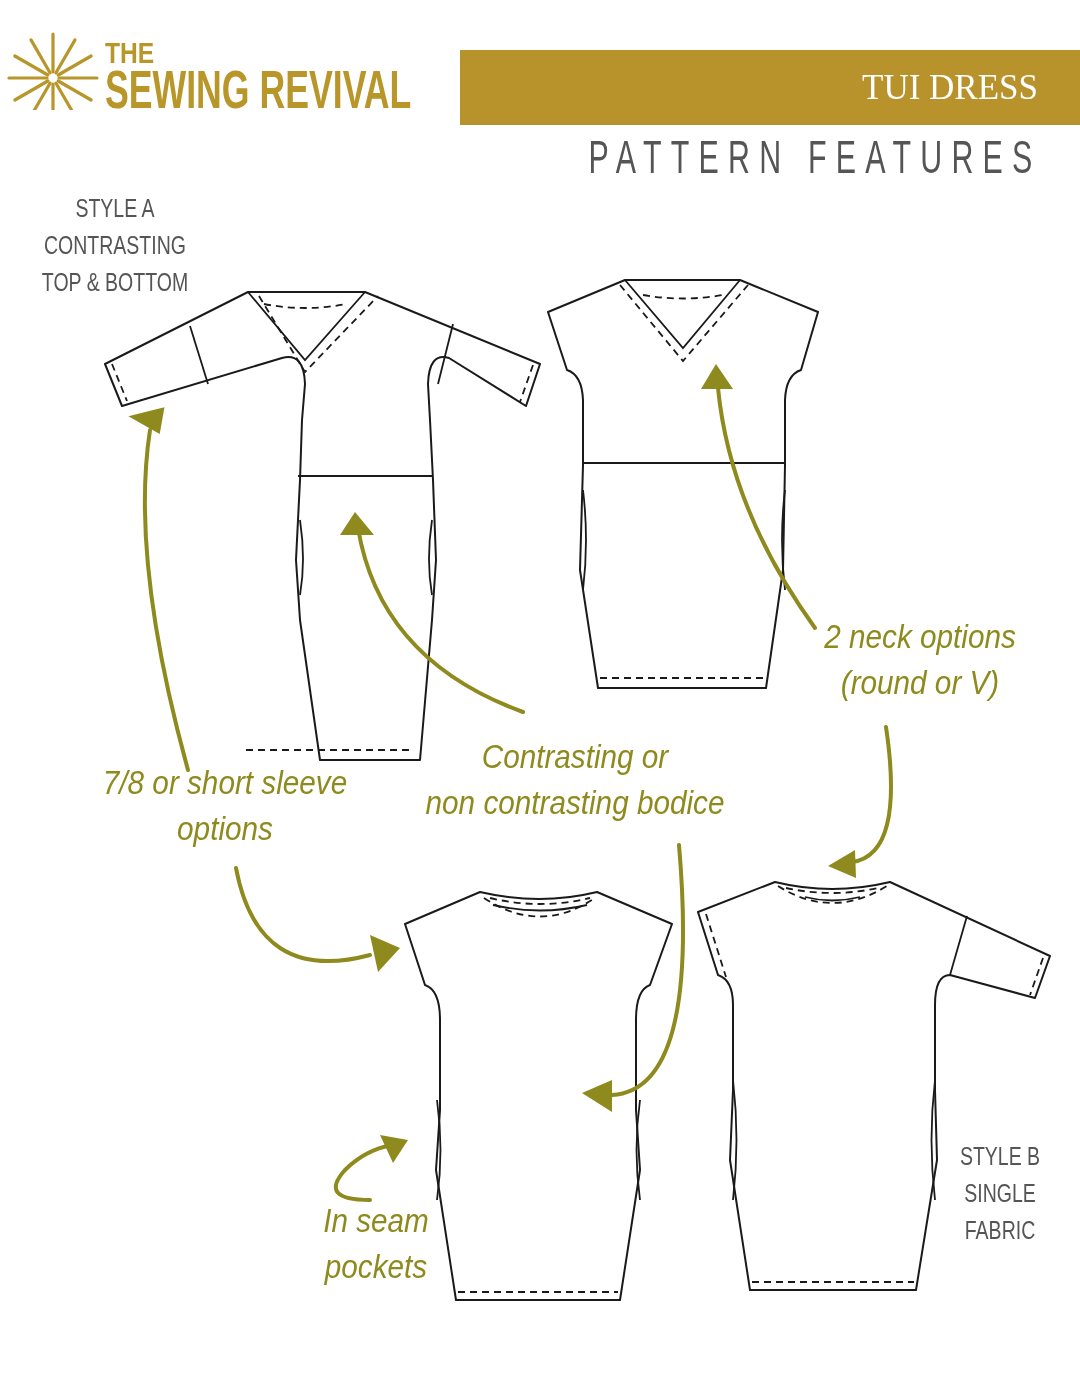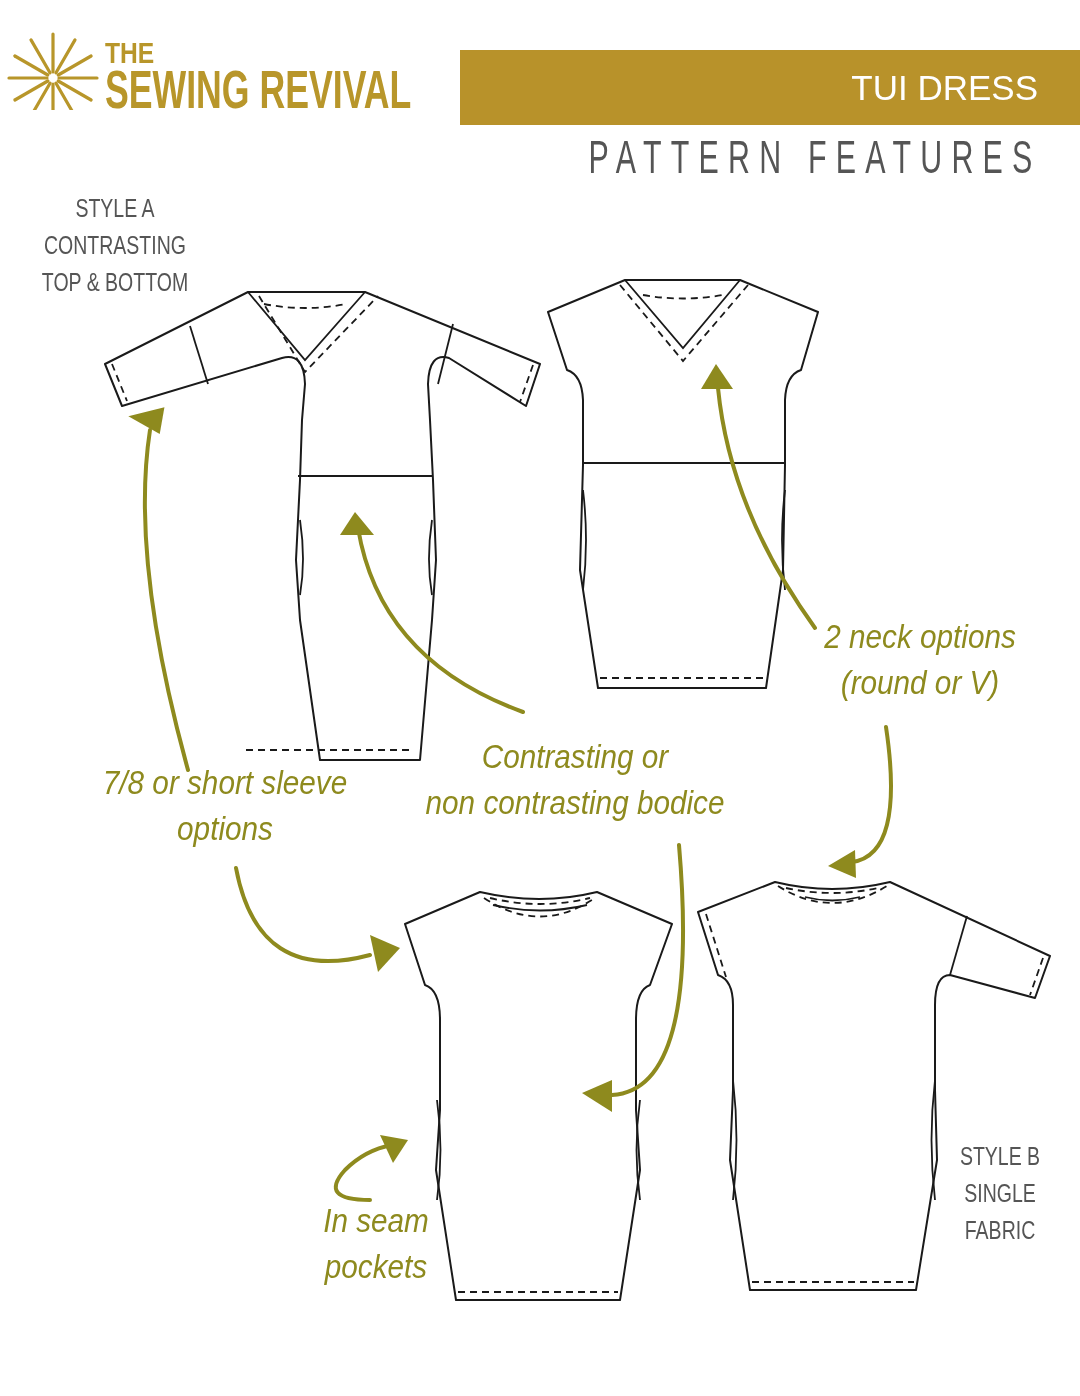--- a/index.html
+++ b/index.html
@@ -1,21 +1,21 @@
 <!DOCTYPE html>
 <html><head>
 <meta charset="utf-8">
 <style>
   html, body { margin:0; padding:0; background:#ffffff; }
   body { width:1080px; height:1396px; position:relative; overflow:hidden; font-family:"Liberation Sans", sans-serif; }
   .abs { position:absolute; }
   .logo-the { left:105px; top:38px; font-family:"Liberation Sans Narrow","Liberation Sans", sans-serif; font-weight:bold; font-size:30px; color:#b8962a; letter-spacing:0px; transform:scaleX(0.82); transform-origin:left top; line-height:1; }
   .logo-main { left:105px; top:62px; font-family:"Liberation Sans", sans-serif; font-weight:bold; font-size:54px; color:#b8962a; transform:scaleX(0.66); transform-origin:left top; line-height:1; white-space:nowrap; }
   .banner { left:460px; top:50px; width:620px; height:75px; background:#b8922a; }
-  .banner-title { position:absolute; right:42px; top:18px; color:#ffffff; font-family:Liberation Sans, sans-serif; font-weight:normal; font-size:35px; letter-spacing:0px; transform:scaleX(1.0); }
+  .banner-title { position:absolute; right:42px; top:18px; color:#ffffff; font-family:Liberation Serif, serif; font-weight:normal; font-size:35px; letter-spacing:0px; transform:scaleX(1.0); }
   .subtitle { right:38px; top:134px; color:#555555; font-family:"Liberation Sans", sans-serif; font-size:46px; letter-spacing:14px; transform:scaleX(0.66); transform-origin:right top; white-space:nowrap; line-height:1; }
   .style-label { color:#555; font-family:"Liberation Sans", sans-serif; font-size:25px; line-height:37px; text-align:center; transform:scaleX(0.78); white-space:nowrap; }
   .anno { color:#8e8a1e; font-family:"Liberation Sans", sans-serif; font-style:italic; font-size:33px; line-height:46px; text-align:center; white-space:nowrap; transform:scaleX(0.9); }
   svg.art { position:absolute; left:0; top:0; }
 </style>
 </head>
 <body>
 
 <svg class="art" width="110" height="110" viewBox="0 0 110 110">
   <g transform="translate(53,78)" fill="none" stroke="#b8962a" stroke-width="3.2" stroke-linecap="round">

